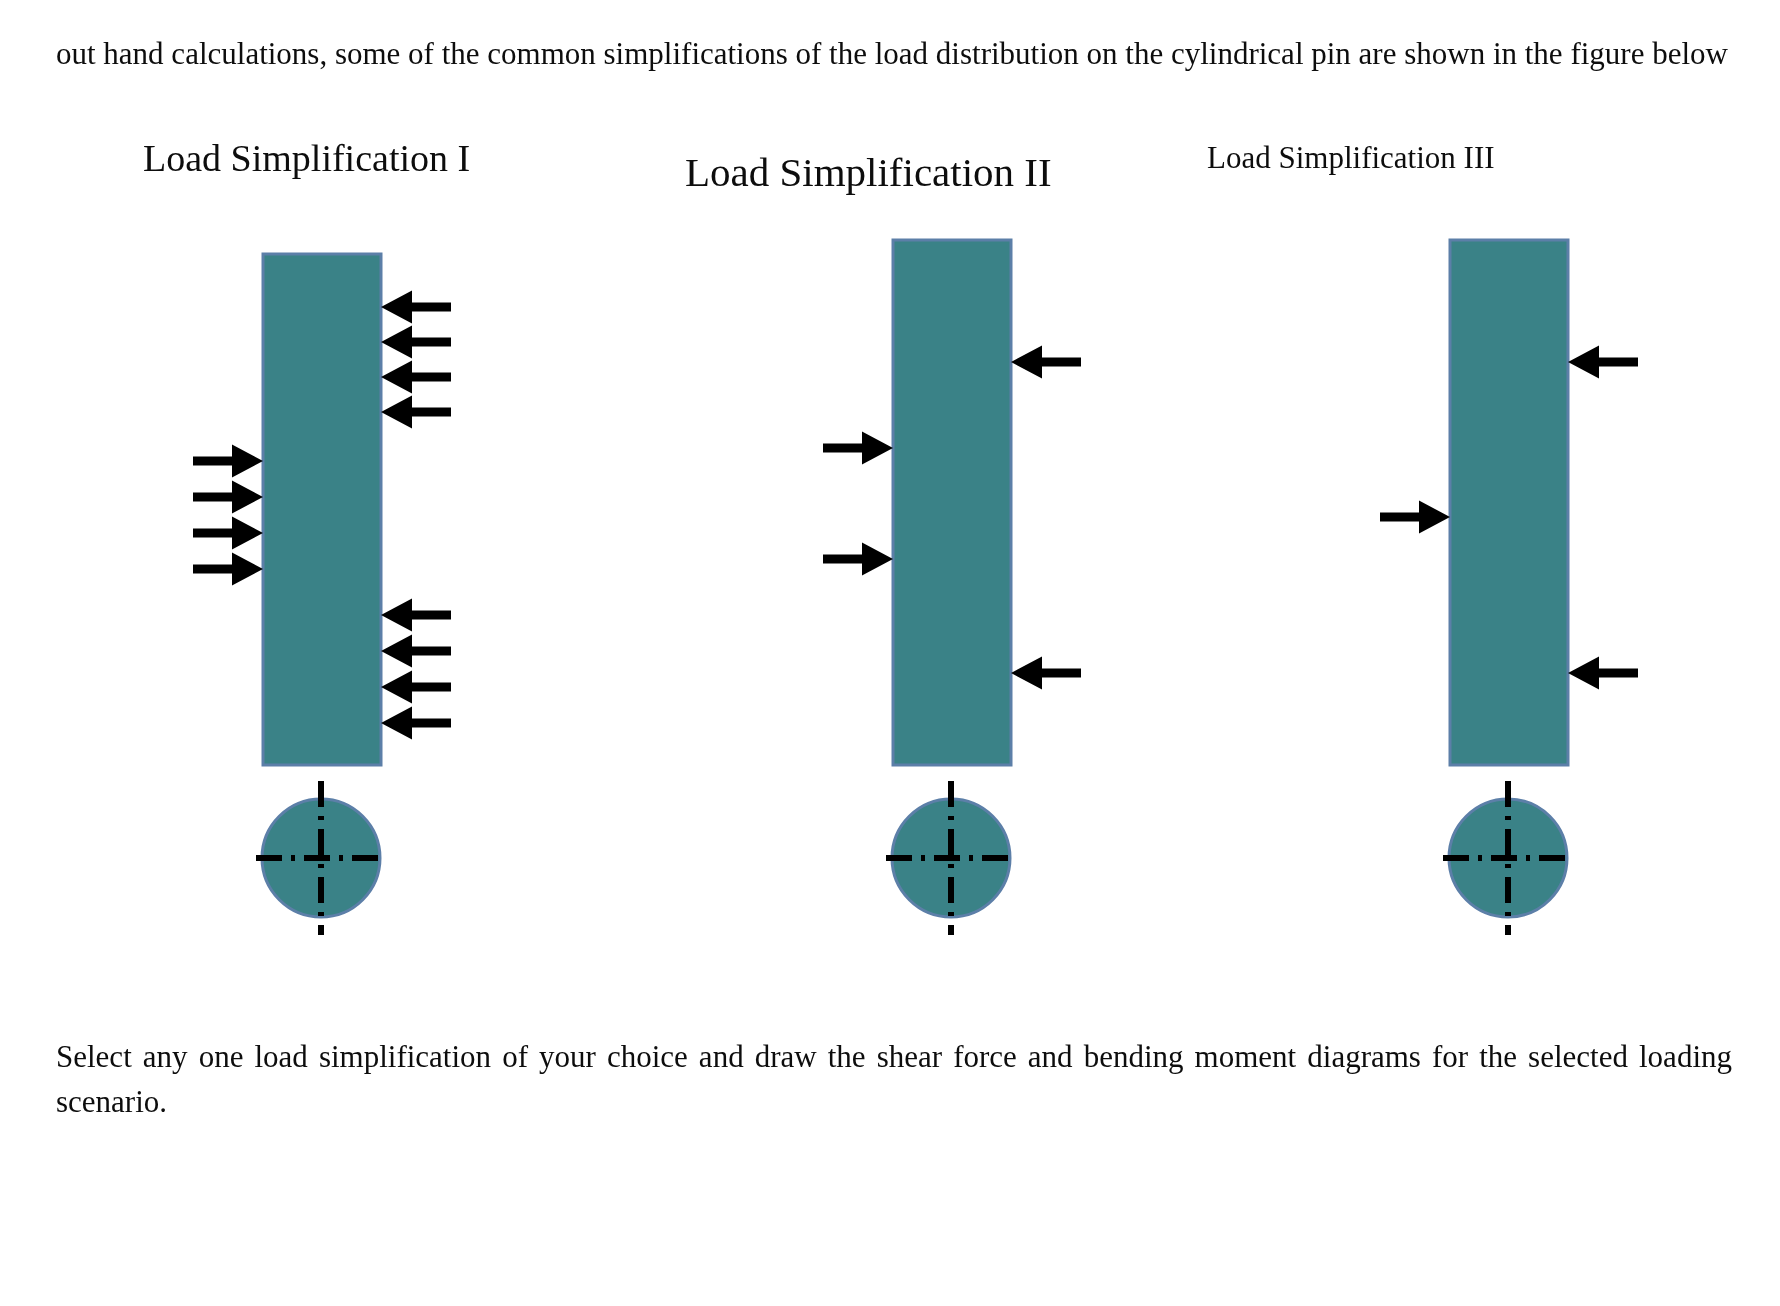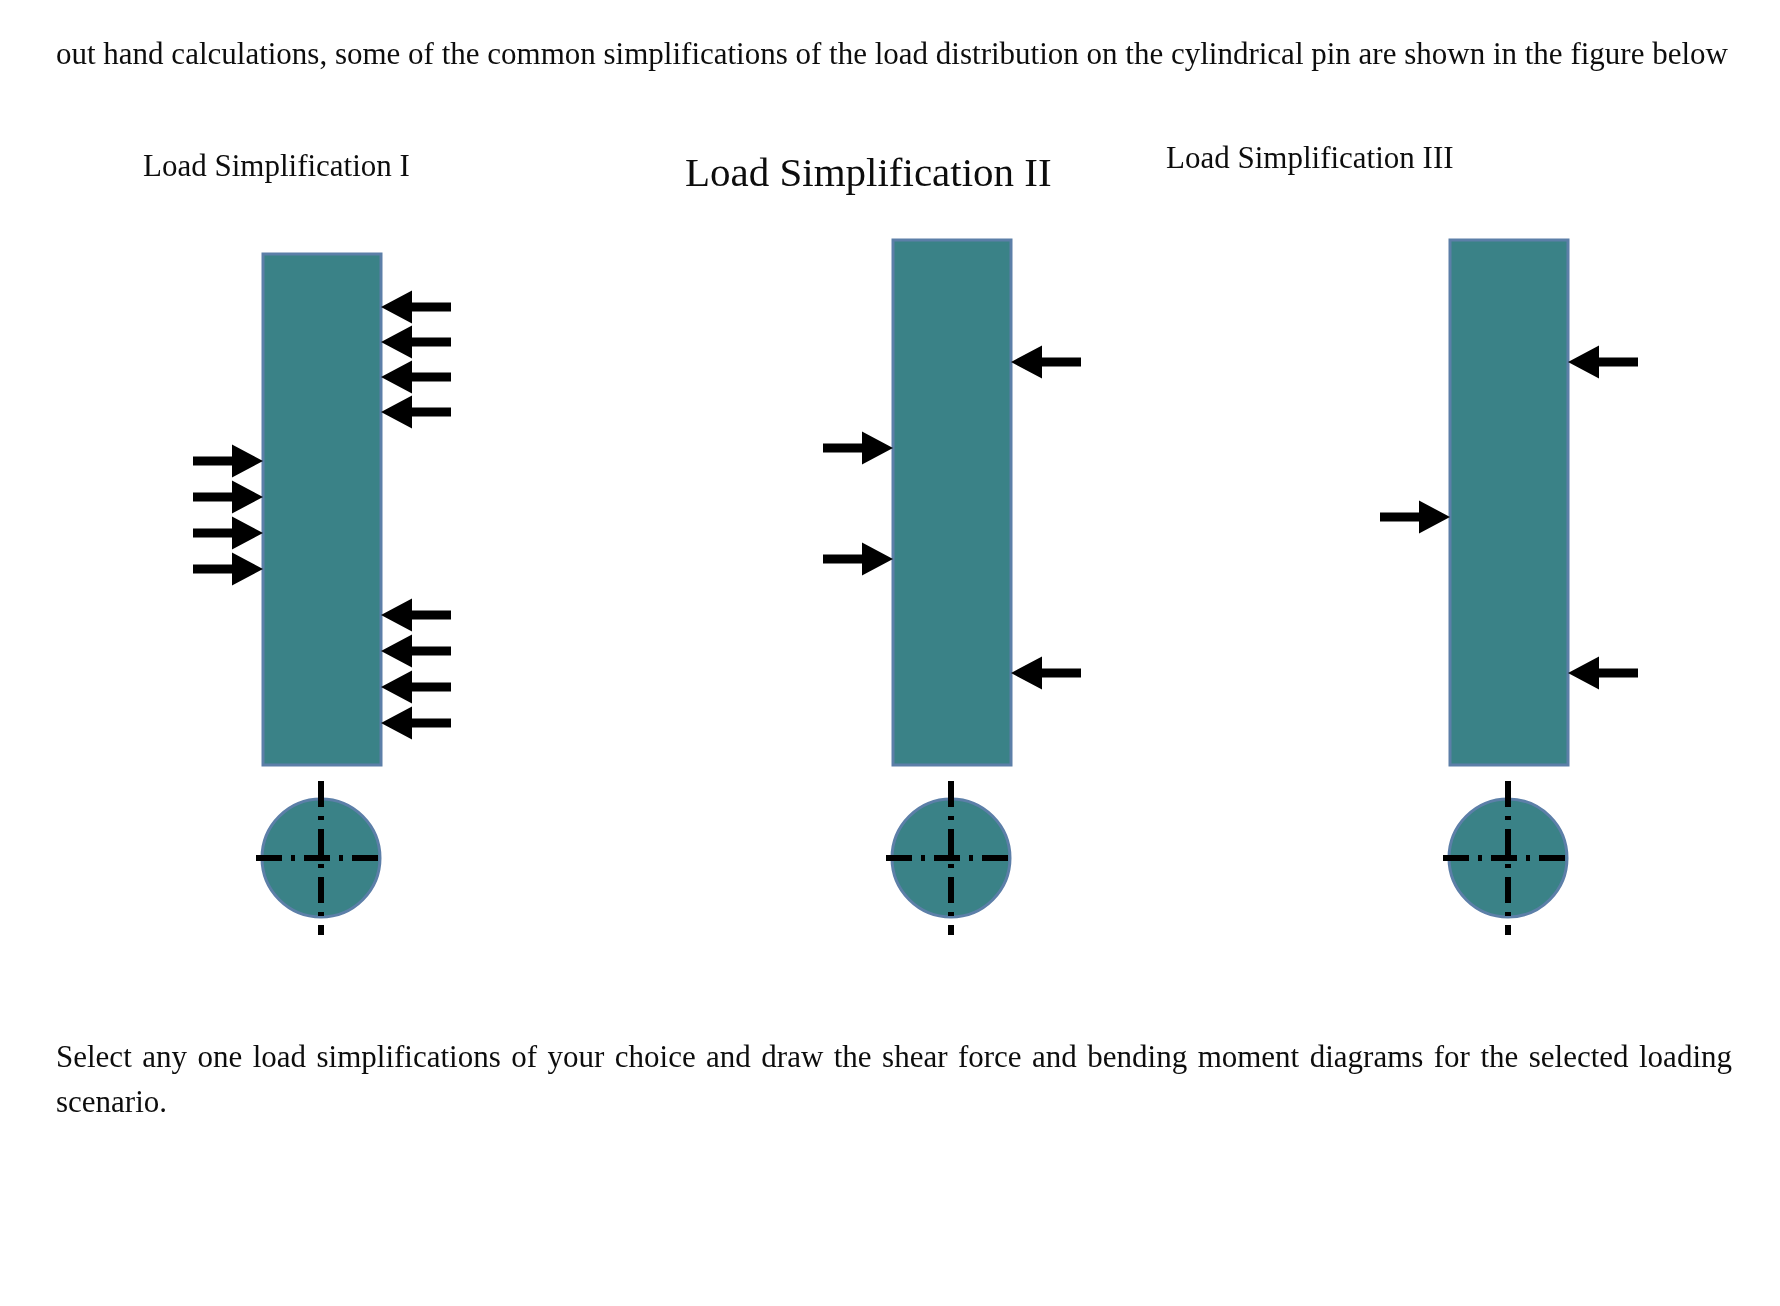--- a/index.html
+++ b/index.html
@@ -113,20 +113,20 @@
             <line x1="1508" y1="781" x2="1508" y2="935" stroke="#000000" stroke-width="6" stroke-dasharray="26 9 4 9" stroke-linecap="butt" fill="none"></line>
             <line x1="1443" y1="858" x2="1573" y2="858" stroke="#000000" stroke-width="6" stroke-dasharray="26 9 4 9" stroke-linecap="butt" fill="none"></line>
           </g>
           <polygon points="1568.00,362.00 1599.00,345.50 1599.00,357.50 1638.00,357.50 1638.00,366.50 1599.00,366.50 1599.00,378.50" fill="#000000"></polygon>
           <polygon points="1568.00,673.00 1599.00,656.50 1599.00,668.50 1638.00,668.50 1638.00,677.50 1599.00,677.50 1599.00,689.50" fill="#000000"></polygon>
           <polygon points="1450.00,517.00 1419.00,500.50 1419.00,512.50 1380.00,512.50 1380.00,521.50 1419.00,521.50 1419.00,533.50" fill="#000000"></polygon>
         </g>
       </svg>
   </div>
 
-  <span class="fig-label" id="label-1" style="left: 143px; top: 148px; font-size: 31px;">Load Simplification I</span>
+  <span class="fig-label" id="label-1" style="left: 143px; top: 136px; font-size: 38px;">Load Simplification I</span>
   <span class="fig-label" id="label-2" style="left: 685px; top: 148px; font-size: 41px;">Load Simplification II</span>
-  <span class="fig-label" id="label-3" style="left: 1166px; top: 140px; font-size: 31px;">Load Simplification III</span>
+  <span class="fig-label" id="label-3" style="left: 1207px; top: 140px; font-size: 31px;">Load Simplification III</span>
 
-  <p class="para" id="select-paragraph">Select any one load simplifications of your choice and draw the shear force and bending moment diagrams for the selected loading scenario.</p>
+  <p class="para" id="select-paragraph">Select any one load simplification of your choice and draw the shear force and bending moment diagrams for the selected loading scenario.</p>
 
 
 </div>
 
 </body></html>

